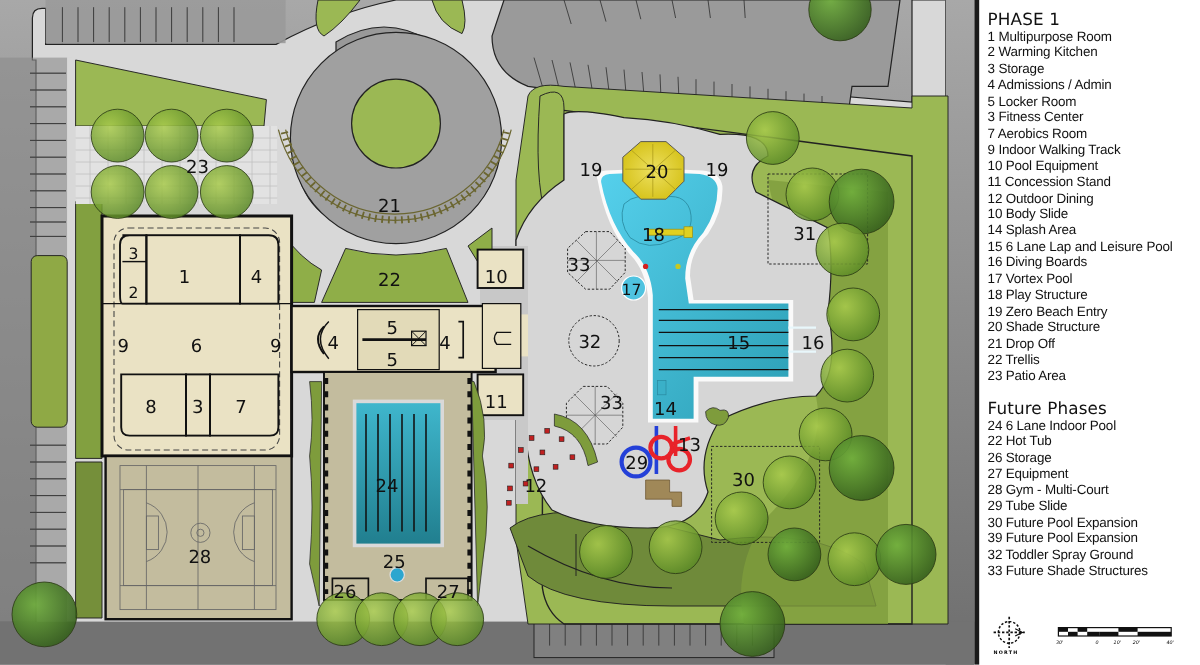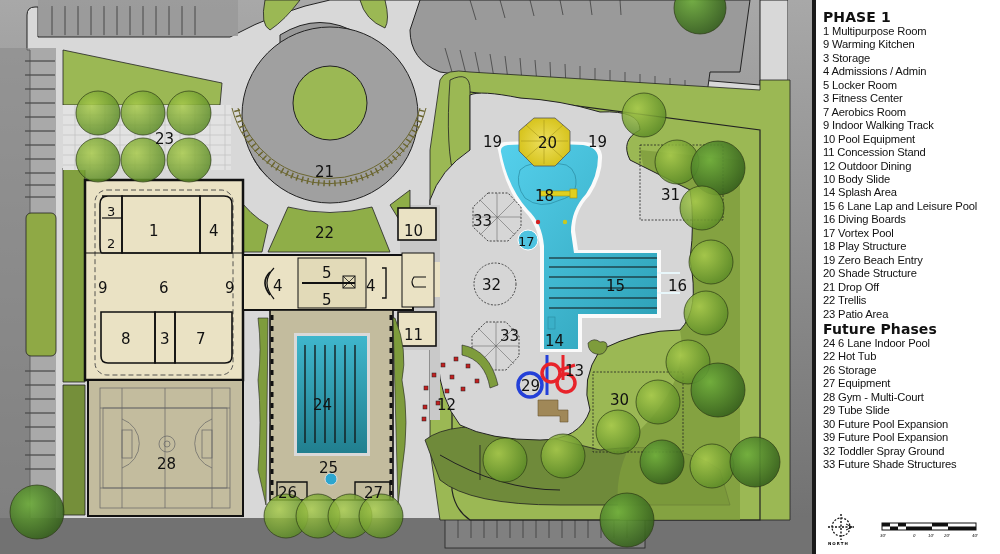--- a/index.html
+++ b/index.html
@@ -1,22 +1,22 @@
 <!DOCTYPE html>
 <html><head>
 <meta charset="utf-8">
 <style>
   html, body { margin: 0; padding: 0; }
   body { width: 1000px; height: 554px; overflow: hidden; background: #ffffff; position: relative; font-family: "DejaVu Sans", sans-serif; }
   #map { position: absolute; left: 0; top: 0; width: 812px; height: 554px; }
   #legend-divider { position: absolute; left: 812px; top: 0; width: 4px; height: 554px; background: #1a1a1a; }
   #legend { position: absolute; left: 823px; top: 9px; width: 175px; color: #111; }
-  .leg-head { font-family: "DejaVu Sans", sans-serif; font-weight: bold; font-size: 14px; line-height: 16px; letter-spacing: 0.1px; }
+  .leg-head { font-family: "DejaVu Sans", sans-serif; font-weight: normal; font-size: 14px; line-height: 16px; letter-spacing: 0.1px; }
   .leg-item { font-family: Liberation Sans, sans-serif; font-size: 11.2px; line-height: 13.45px; white-space: nowrap; letter-spacing: -0.15px; }
-  #future-head { }
+  #future-head { margin-top: 12px; }
   #north-arrow { position: absolute; left: 826px; top: 512px; width: 30px; height: 36px; }
   #north-label { position: absolute; left: 828px; top: 541px; font-size: 4px; font-weight: bold; letter-spacing: 1px; }
   #scale-bar { position: absolute; left: 878px; top: 521px; width: 112px; height: 20px; }
   .lbl { font-family: "DejaVu Sans", sans-serif; font-size: 15px; fill: #111; }
   .lbl-sm { font-family: "DejaVu Sans", sans-serif; font-size: 13px; fill: #111; }
 </style>
 </head>
 <body>
 
 <svg id="map" viewBox="0 0 812 554" xmlns="http://www.w3.org/2000/svg">
@@ -458,21 +458,21 @@
     <text class="lbl" x="500" y="341">33</text>
   </g>
 </svg>
 
 <div id="legend-divider"></div>
 
 <div id="legend">
   <div class="leg-head">PHASE 1</div>
   <div>
     <div class="leg-item">1 Multipurpose Room</div>
-    <div class="leg-item">9 Warming Kitchen</div>
+    <div class="leg-item">2 Warming Kitchen</div>
     <div class="leg-item">3 Storage</div>
     <div class="leg-item">4 Admissions / Admin</div>
     <div class="leg-item">5 Locker Room</div>
     <div class="leg-item">3 Fitness Center</div>
     <div class="leg-item">7 Aerobics Room</div>
     <div class="leg-item">9 Indoor Walking Track</div>
     <div class="leg-item">10 Pool Equipment</div>
     <div class="leg-item">11 Concession Stand</div>
     <div class="leg-item">12 Outdoor Dining</div>
     <div class="leg-item">10 Body Slide</div>

